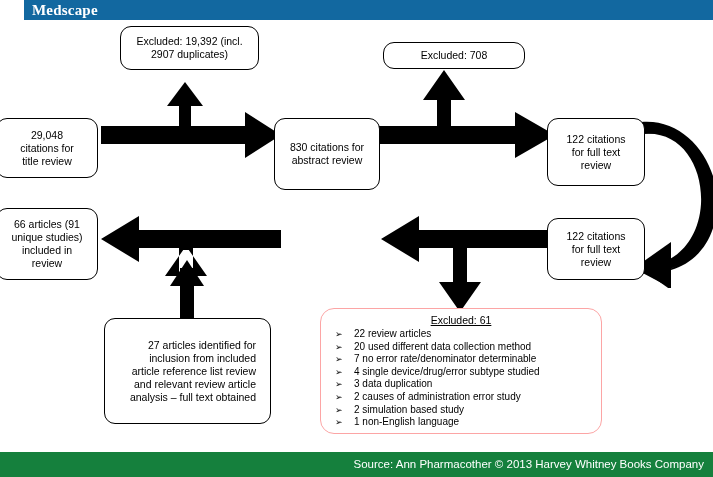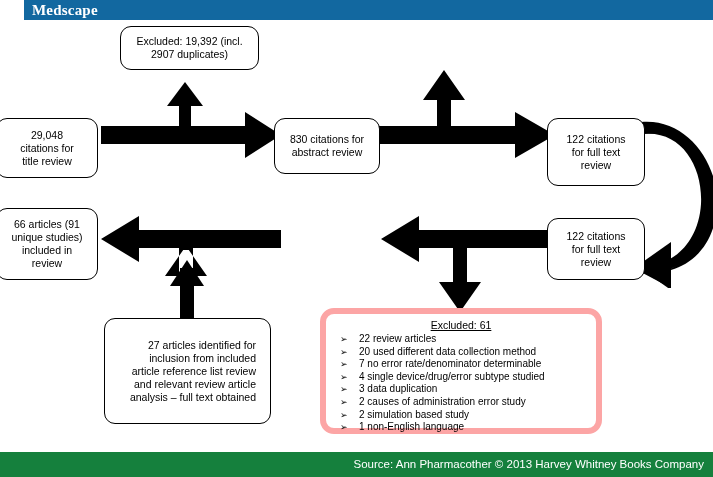--- a/index.html
+++ b/index.html
@@ -45,35 +45,35 @@
     text-align:center;
     font-size:10.5px;
     color:#000000;
     line-height:13px;
     padding:2px 14px;
   }
   .node span{display:block;}
 
   
   #n-title      {left:-4px;  top:118px; width:102px; height:60px;}
-  #n-abstract   {left:274px; top:118px; width:106px; height:56px;}
+  #n-abstract   {left:274px; top:118px; width:106px; height:72px;}
   #n-full1      {left:547px; top:118px; width:98px;  height:68px;}
   #n-excl1      {left:120px; top:26px;  width:139px; height:44px;}
   #n-excl2      {left:383px; top:42px;  width:142px; height:27px;}
   #n-full2      {left:547px; top:218px; width:98px;  height:62px;}
   #n-incl61     {left:273px; top:220px; width:108px; height:44px;}
   #n-included88 {left:-4px;  top:208px; width:102px; height:72px;}
   #n-ref27      {left:104px; top:318px; width:167px; height:106px;text-align:right;}
 
   
   #n-excl61{
     position:absolute;
     left:320px;top:308px;width:282px;height:126px;
     box-sizing:border-box;
-    border:6px solid #fca5a5;
+    border:1px solid #fca5a5;
     border-radius:14px;
     background:#ffffff;
     padding:5px 8px 4px 8px;
   }
   #n-excl61 .hdr{
     text-align:center;font-size:10.5px;line-height:13px;
     text-decoration:underline;
     margin-bottom:1px;
   }
   #n-excl61 ul{
@@ -163,20 +163,23 @@
     <svg width="34" height="62" viewBox="0 0 34 62" xmlns="http://www.w3.org/2000/svg">
       <rect x="10" y="8" width="14" height="54" fill="#000000"></rect>
       <polygon points="17,0 34,26 0,26" fill="#000000"></polygon>
     </svg>
   </div>
 
   <div class="node" id="n-excl1">
     <span>Excluded: 19,392 (incl. 2907 duplicates)</span>
   </div>
 
+  <div class="node" id="n-excl2">
+    <span>Excluded: 708</span>
+  </div>
 
   <div class="node" id="n-title">
     <span>29,048 citations for title review</span>
   </div>
 
   <div class="node" id="n-abstract">
     <span>830 citations for abstract review</span>
   </div>
 
   <div class="node" id="n-full1">

